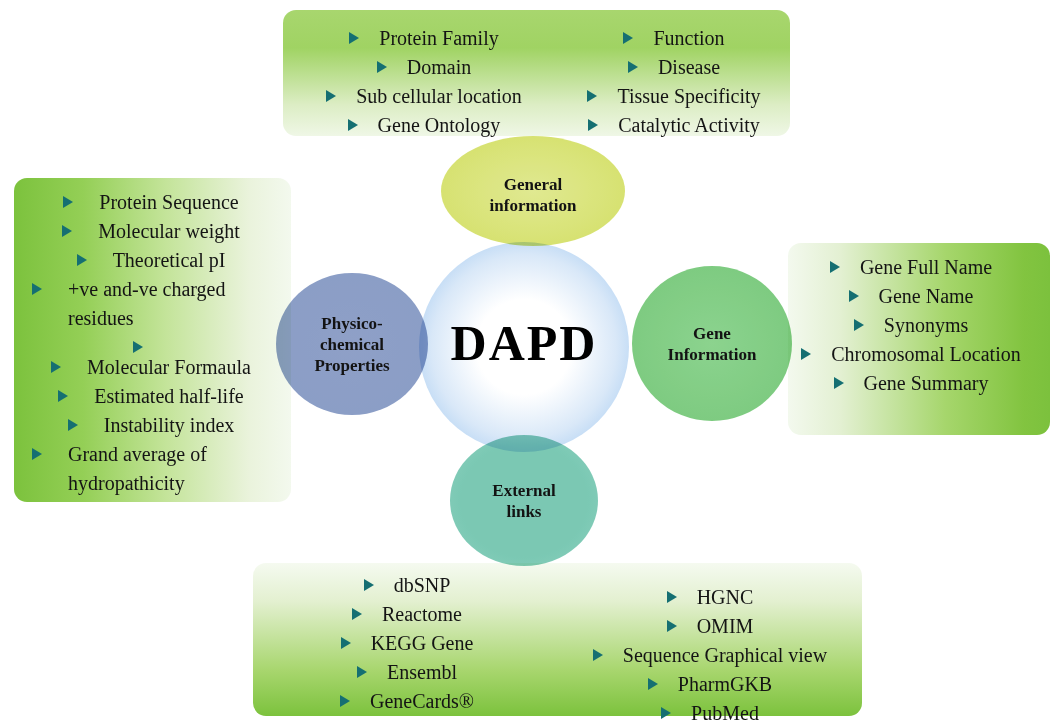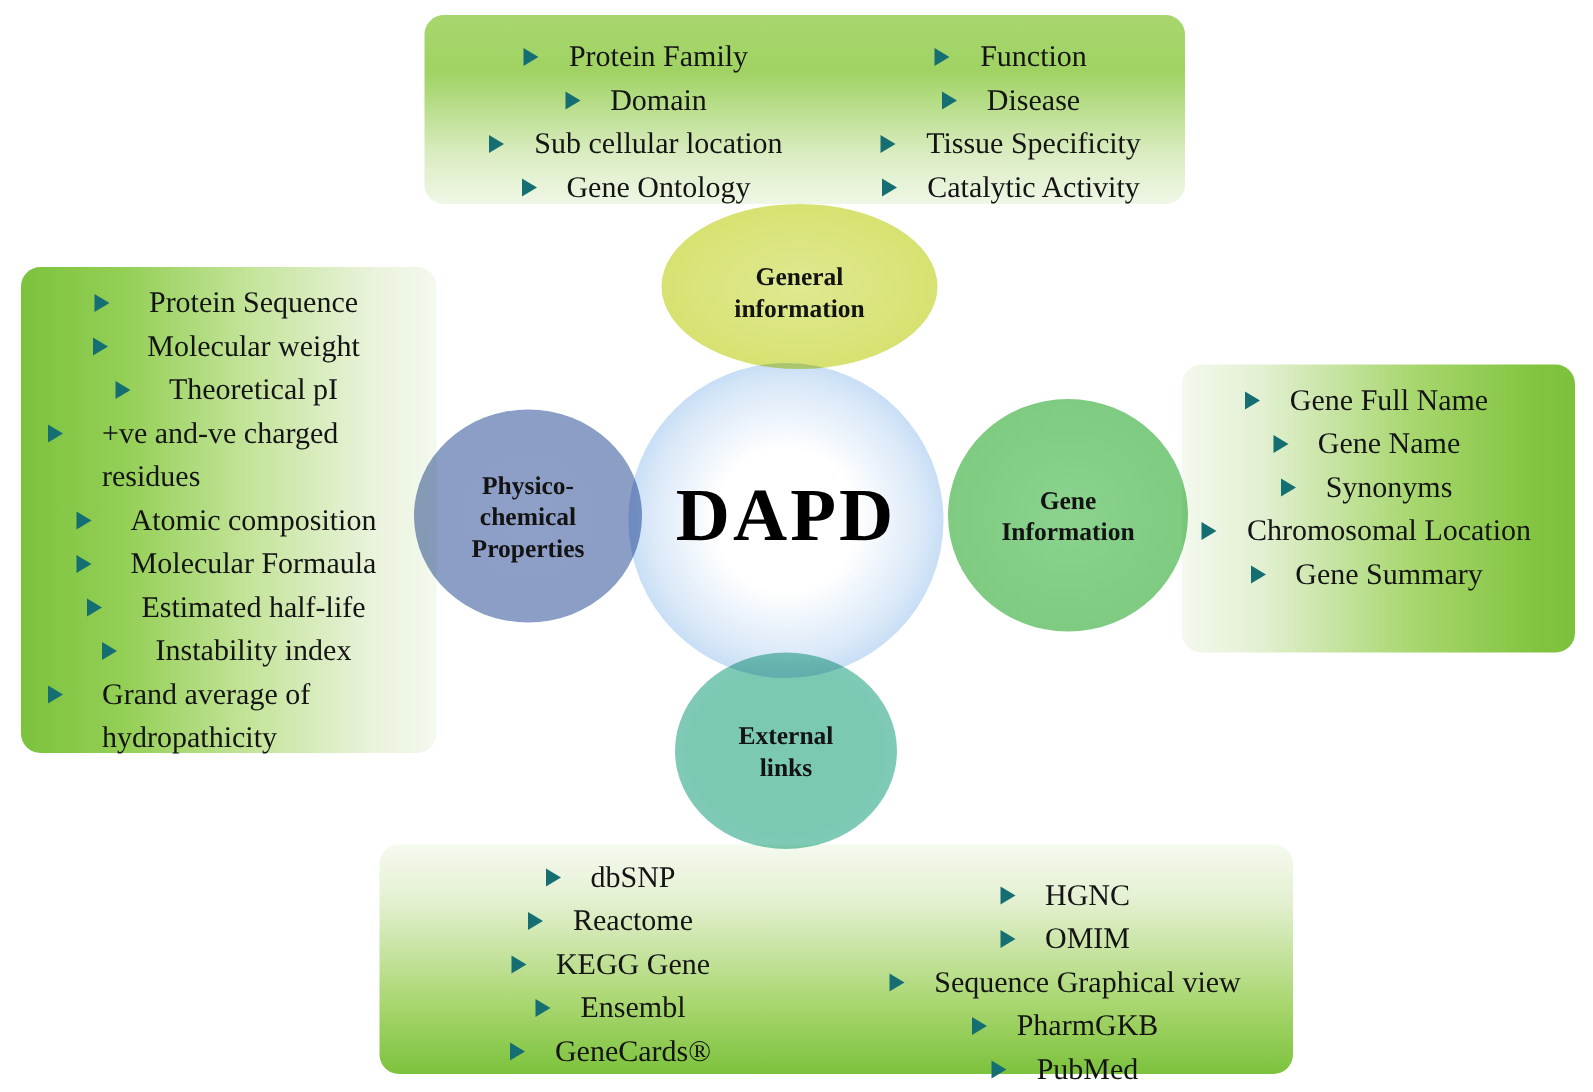--- a/index.html
+++ b/index.html
@@ -116,21 +116,20 @@
       <li>
           <span class="blt"></span>
           <span class="txt">Theoretical pI</span>
         </li>
       <li>
           <span class="blt"></span>
           <span class="txt">+ve and-ve charged residues</span>
         </li>
       <li>
           <span class="blt"></span>
-          <span class="txt">Atomic composition</span>
         </li>
       <li>
           <span class="blt"></span>
           <span class="txt">Molecular Formaula</span>
         </li>
       <li>
           <span class="blt"></span>
           <span class="txt">Estimated half-life</span>
         </li>
       <li>

